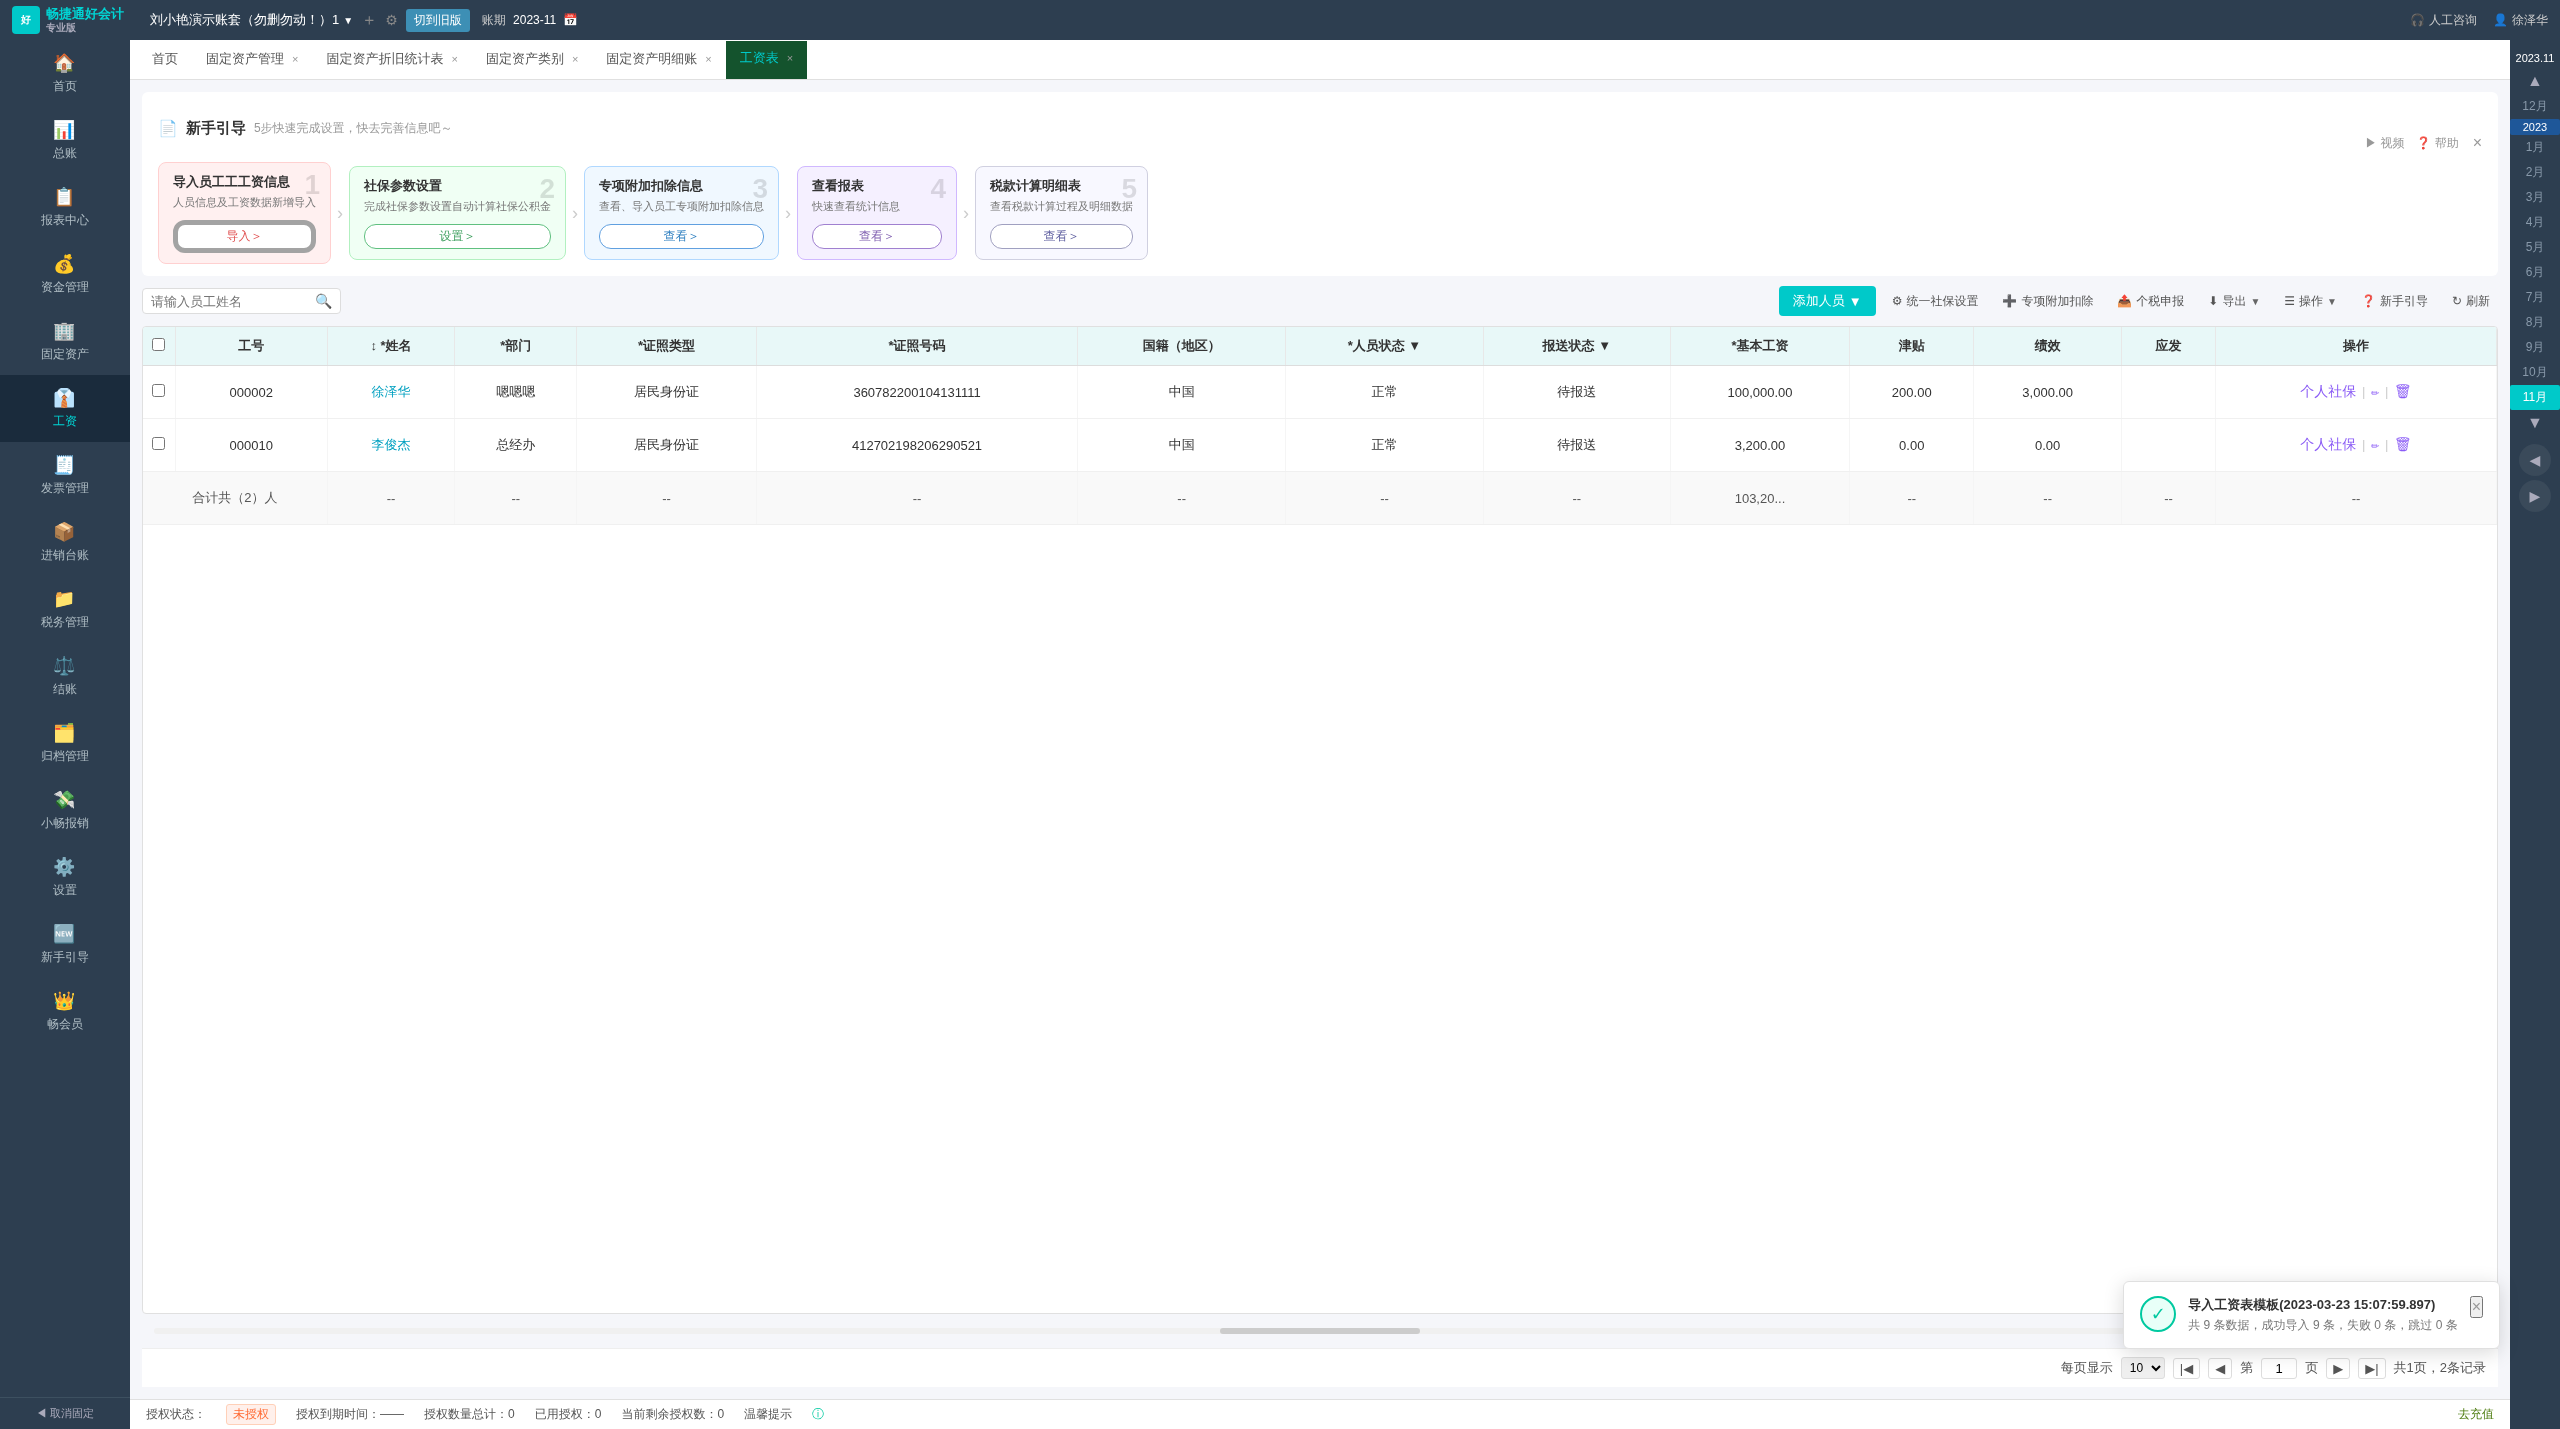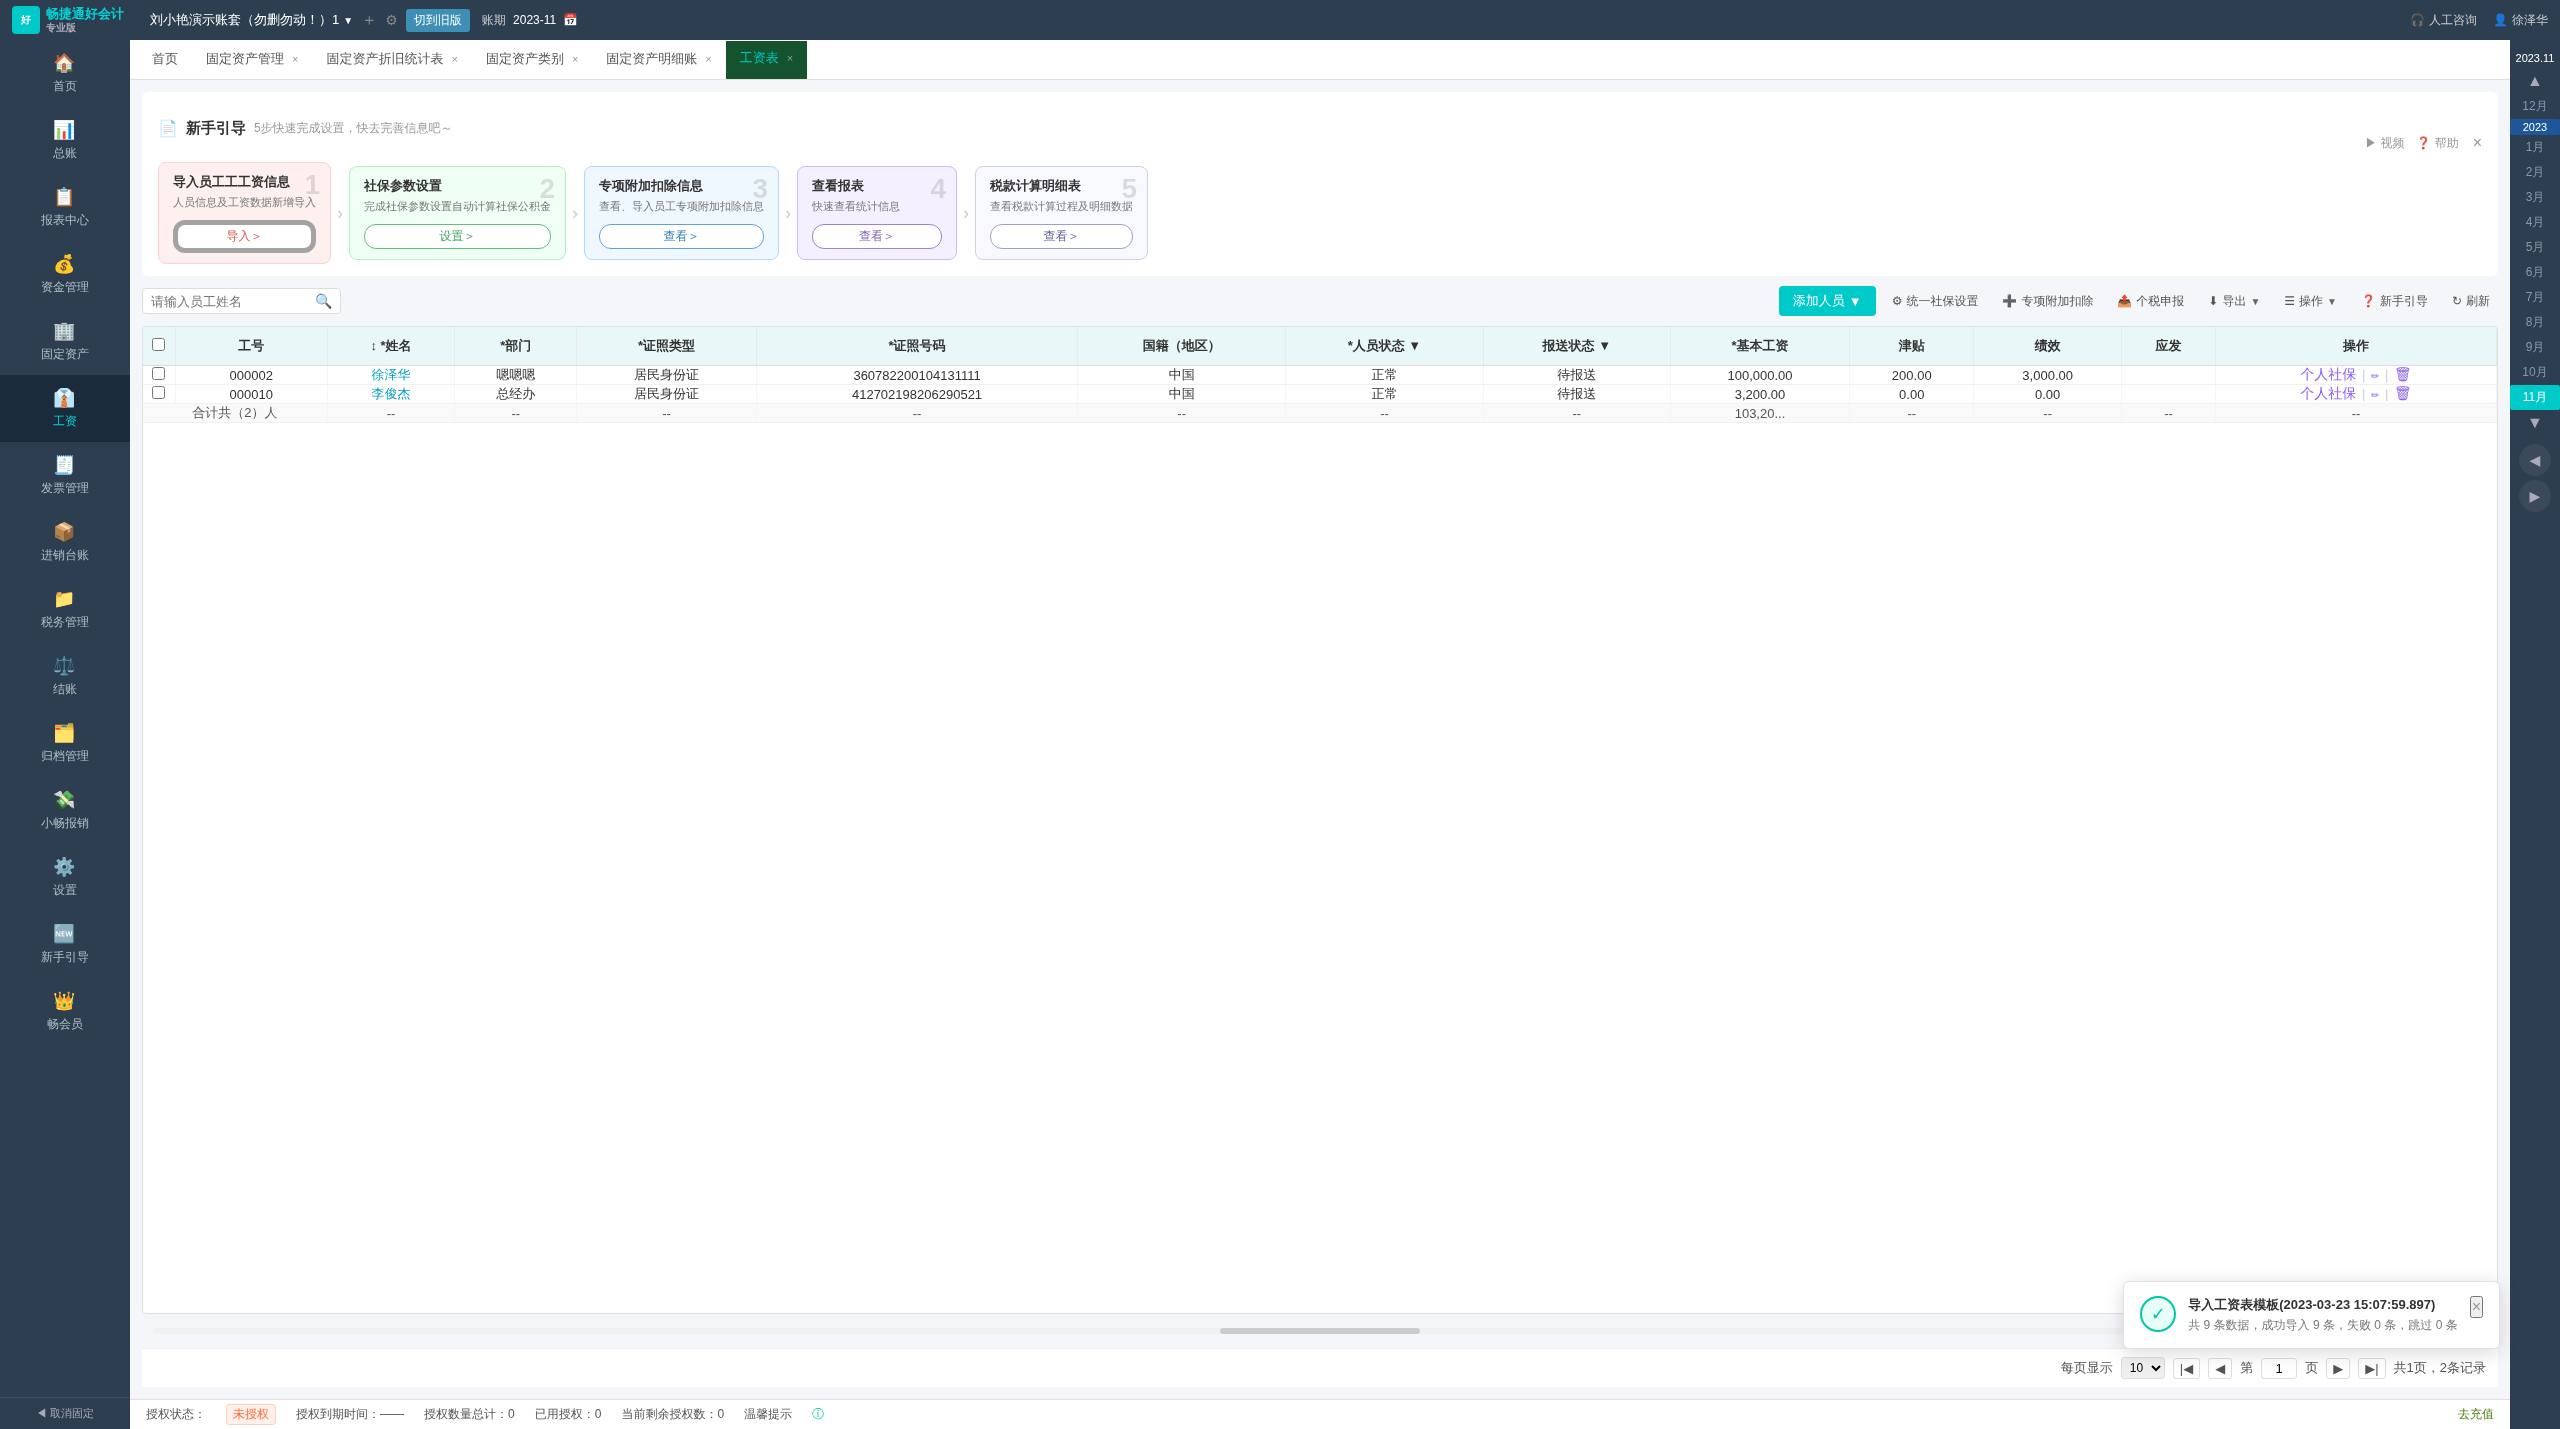--- a/index.html
+++ b/index.html
@@ -69,21 +69,21 @@
     .search-icon { color: #999; font-size: 14px; }
     .toolbar-right { margin-left: auto; display: flex; align-items: center; gap: 8px; }
     .add-btn { background: #00c9c9; color: #fff; border: none; border-radius: 4px; padding: 6px 14px; font-size: 13px; cursor: pointer; display: flex; align-items: center; gap: 4px; }
     .toolbar-action { display: flex; align-items: center; gap: 4px; color: #555; font-size: 12px; cursor: pointer; padding: 4px 8px; border-radius: 3px; }
 
     
     .table-container { flex: 1; overflow: auto; background: #fff; border-radius: 4px; border: 1px solid #e0e0e0; }
     table { width: 100%; border-collapse: collapse; font-size: 13px; }
     thead tr { background: #e8f8f8; }
     th { padding: 10px 8px; text-align: center; color: #333; font-weight: 600; border-bottom: 1px solid #ddd; border-right: 1px solid #e8e8e8; white-space: nowrap; font-size: 13px; }
-    td { padding: 0 8px; text-align: center; border-bottom: 1px solid #f0f0f0; border-right: 1px solid #f5f5f5; color: #333; white-space: nowrap; }
+    td { padding: 17px 8px; text-align: center; border-bottom: 1px solid #f0f0f0; border-right: 1px solid #f5f5f5; color: #333; white-space: nowrap; }
     .employee-link { color: #00a0c0; cursor: pointer; text-decoration: none; }
     .footer-row td { background: #f9f9f9; font-weight: 500; color: #555; }
 
     
     .pagination-bar { display: flex; align-items: center; justify-content: flex-end; gap: 8px; padding: 8px 12px; background: #fff; border-top: 1px solid #eee; font-size: 13px; color: #555; flex-shrink: 0; }
     .page-size-select { border: 1px solid #ddd; border-radius: 3px; padding: 2px 4px; font-size: 12px; }
     .page-btn { border: 1px solid #ddd; background: #fff; border-radius: 3px; padding: 2px 6px; cursor: pointer; font-size: 13px; color: #555; }
     .page-input { width: 36px; border: 1px solid #ddd; border-radius: 3px; text-align: center; padding: 2px 4px; font-size: 13px; }
 
     

